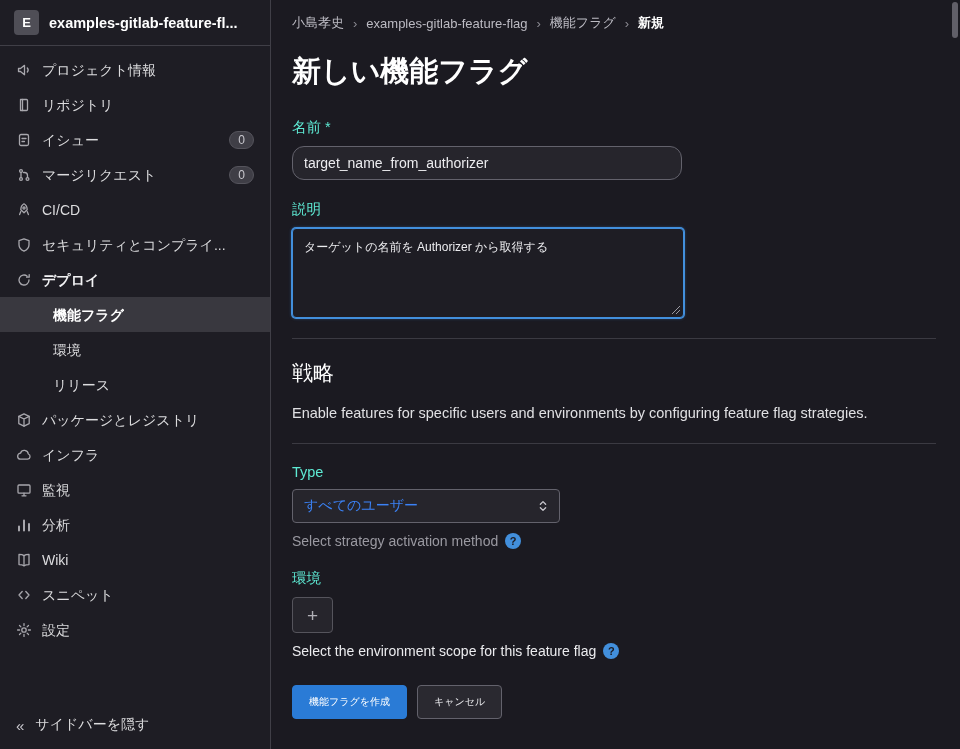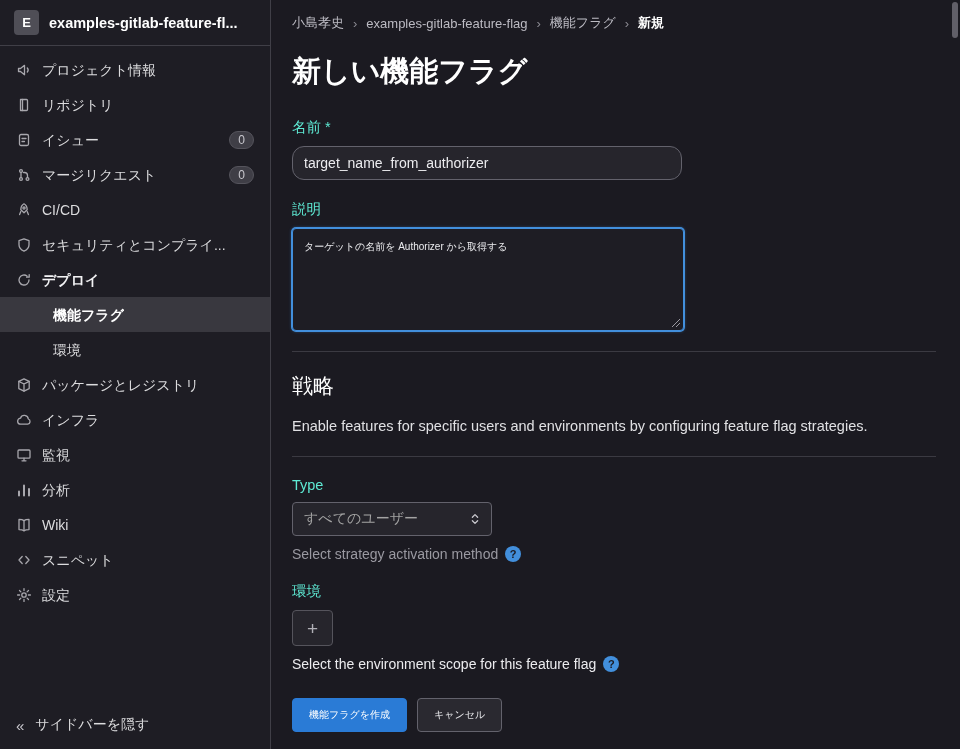--- a/index.html
+++ b/index.html
@@ -78,42 +78,42 @@
 
   .text-input {
     width:390px; height:34px;
     background:var(--control-bg,#26252c);
     border:1px solid var(--control-border,#63626c);
     border-radius:12px; color:#ececef; font-size:14px; padding:0 11px;
     font-family:inherit;
   }
   .textarea-wrap { position:relative; width:392px; }
   .description-textarea {
-    width:392px; height:103px; display:block;
+    width:392px; height:90px; display:block;
     background:var(--sidebar-bg,#1e1d24);
     border:1px solid var(--accent-blue,#428fdc);
     box-shadow:0 0 0 1px var(--accent-blue,#428fdc), 0 0 3px 1px rgba(66,143,220,.35);
-    border-radius:4px; color:#ececef; font-size:10px; padding:8px 11px;
+    border-radius:4px; color:#ececef; font-size:12px; padding:8px 11px;
     font-family:inherit; resize:none; outline:none; line-height:20px;
   }
   .resize-grip {
     position:absolute; right:4px; bottom:4px; width:10px; height:10px;
     background:repeating-linear-gradient(135deg, transparent 0 2px, #9a99a1 2px 3px);
     clip-path:polygon(100% 0, 0 100%, 100% 100%);
     cursor:nwse-resize;
   }
   hr.divider { border:0; border-top:1px solid #3b3a42; margin:20px 0; }
   .section-desc { font-size:14.5px; color:#e0e0e3; line-height:20px; }
 
   .select {
-    width:200px; height:34px;
+    width:268px; height:34px;
     background:var(--control-bg,#26252c);
     border:1px solid var(--control-border,#63626c);
     border-radius:4px; display:flex; align-items:center; justify-content:space-between;
-    padding:0 9px 0 11px; font-size:14px; color:#a3a3a3; cursor:pointer;
+    padding:0 9px 0 11px; font-size:14px; color:#3b82f6; cursor:pointer;
   }
   .select .caret { display:flex; color:#c9c8ce; }
   .help-row { display:flex; align-items:center; gap:7px; margin-top:10px; font-size:14px; }
   .help-row.muted { color:var(--text-muted,#9a99a1); }
   .help-row.bright { color:#ececef; }
   .q-icon {
     width:16px; height:16px; flex:none; border-radius:50%;
     background:var(--accent-blue,#428fdc); color:#1b1a21;
     font-size:11px; font-weight:700;
     display:inline-flex; align-items:center; justify-content:center; cursor:pointer;
@@ -219,20 +219,23 @@
         <span class="label">デプロイ</span>
       </div>
 
       <div class="nav-sub">
         <div class="nav-item active">
           <span class="label">機能フラグ</span>
         </div>
         <div class="nav-item">
           <span class="label">環境</span>
         </div>
+        <div class="nav-item">
+          <span class="label">リリース</span>
+        </div>
       </div>
 
       <div class="nav-item">
         <span class="icon">
             <svg viewBox="0 0 16 16" fill="none" stroke="currentColor" stroke-width="1.3" stroke-linecap="round" stroke-linejoin="round">
               <path d="M8 1.8l5.2 2.6v7.2L8 14.2l-5.2-2.6V4.4z"></path>
               <path d="M2.8 4.4L8 7l5.2-2.6M8 7v7.2"></path>
             </svg>
           </span>
         <span class="label">パッケージとレジストリ</span>

